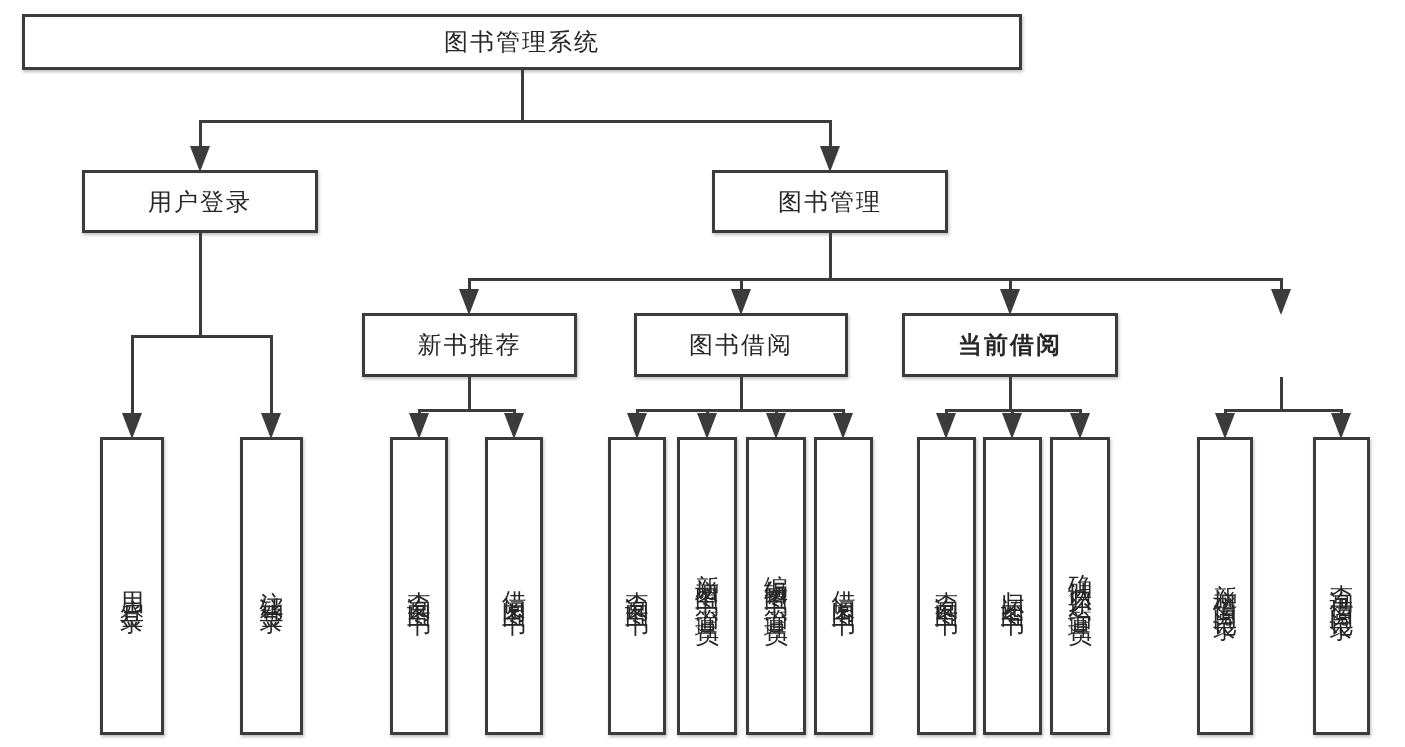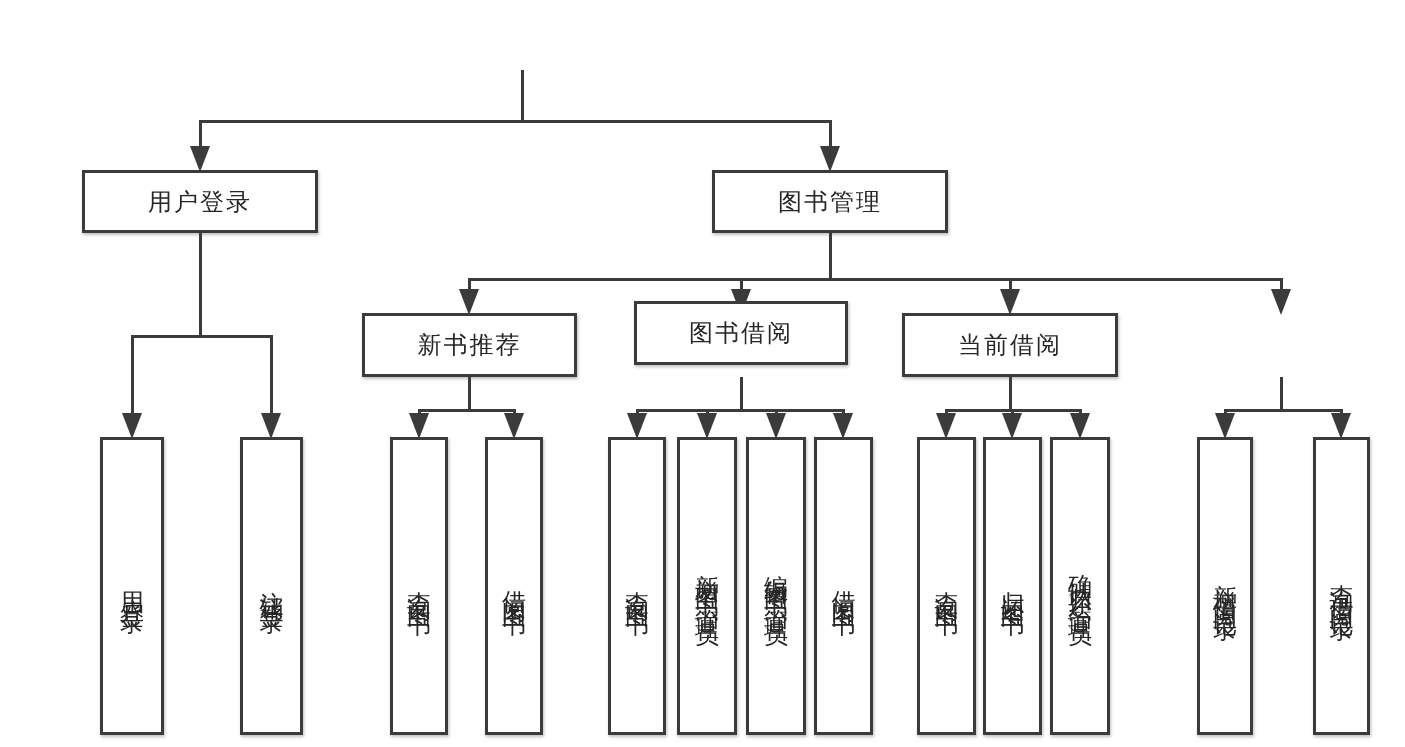--- a/index.html
+++ b/index.html
@@ -62,33 +62,36 @@
     color: #9c9c9c;
     text-shadow: -2px 2px 0 rgba(255,153,170,0.75);
     z-index: 3;
     white-space: nowrap;
   }
 </style>
 </head>
 <body>
 
 <div id="stage">
+<div class="node" style="left: 22px; top: 14px; width: 1000px; height: 56px;">
+      <span class="node-label">图书管理系统</span>
+    </div>
     <div class="node" style="left: 82px; top: 170px; width: 236px; height: 63px;">
       <span class="node-label">用户登录</span>
     </div>
     <div class="node" style="left: 362px; top: 313px; width: 215px; height: 64px;">
       <span class="node-label">新书推荐</span>
     </div>
     <div class="node" style="left: 712px; top: 170px; width: 236px; height: 63px;">
       <span class="node-label">图书管理</span>
     </div>
-    <div class="node" style="left: 634px; top: 301px; width: 214px; height: 64px;">
+    <div class="node" style="left: 634px; top: 313px; width: 214px; height: 64px;">
       <span class="node-label">图书借阅</span>
     </div>
-    <div class="node" style="left: 902px; top: 313px; width: 216px; height: 64px;">
+    <div class="node" style="left: 902px; top: 313px; width: 216px; height: 64px; font-weight: bold;">
       <span class="node-label">当前借阅</span>
     </div>
     <div class="node vertical" style="left: 100px; top: 437px; width: 64px; height: 298px;">
       <span class="node-label">用户登录</span>
     </div>
     <div class="node vertical" style="left: 240px; top: 437px; width: 63px; height: 298px;">
       <span class="node-label">注销登录</span>
     </div>
     <div class="node vertical" style="left: 390px; top: 437px; width: 58px; height: 298px;">
       <span class="node-label">查询图书</span>

